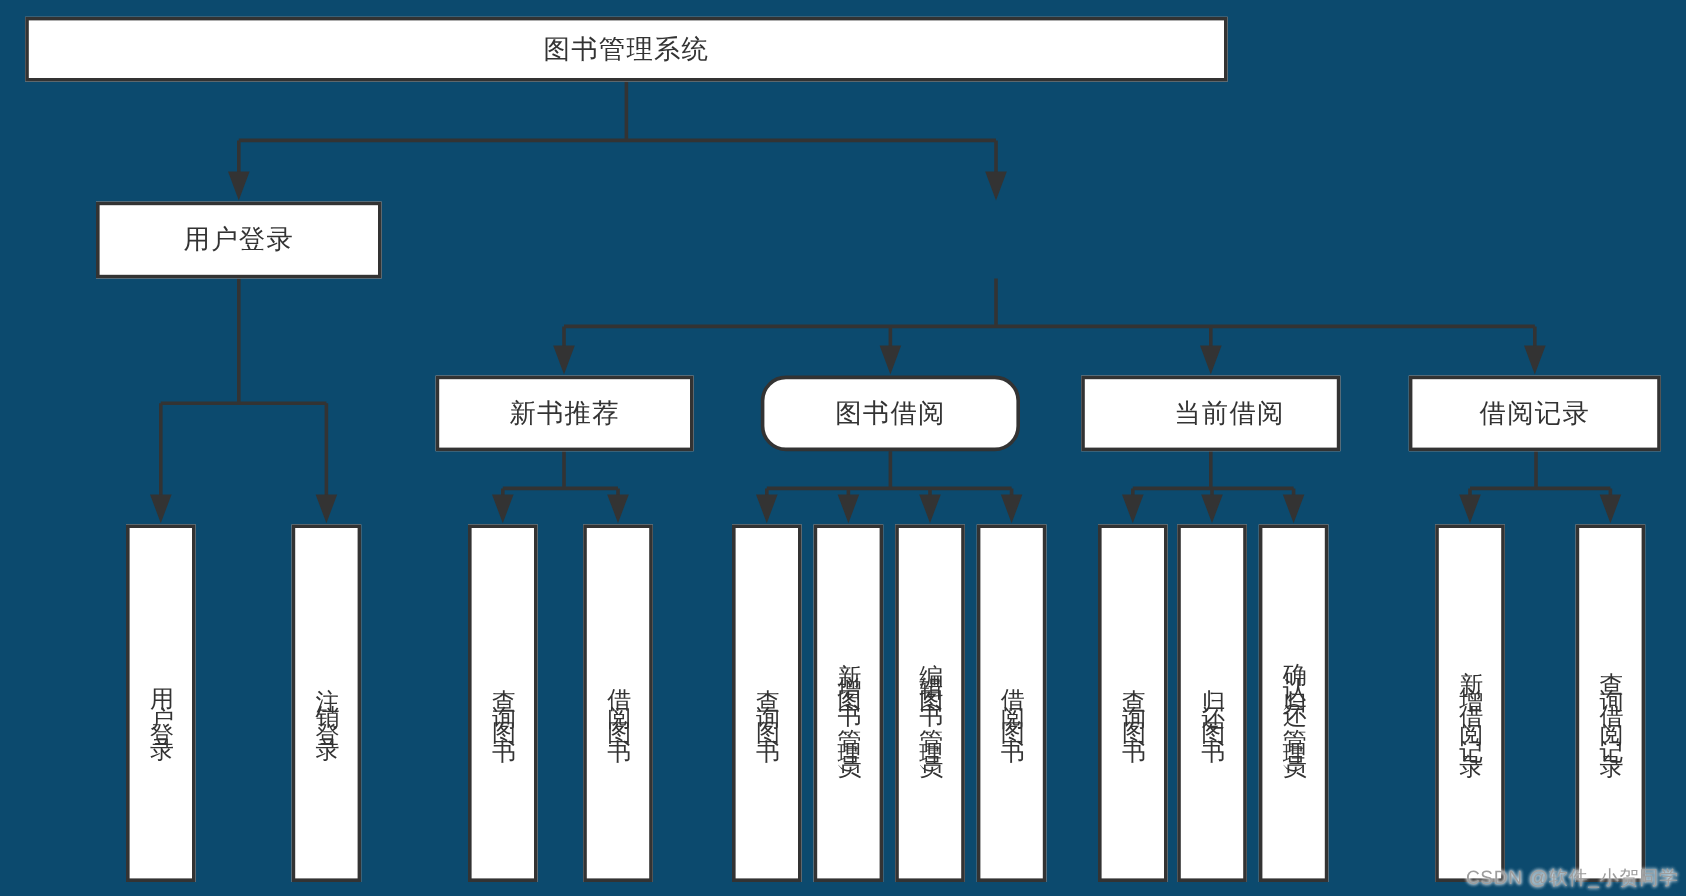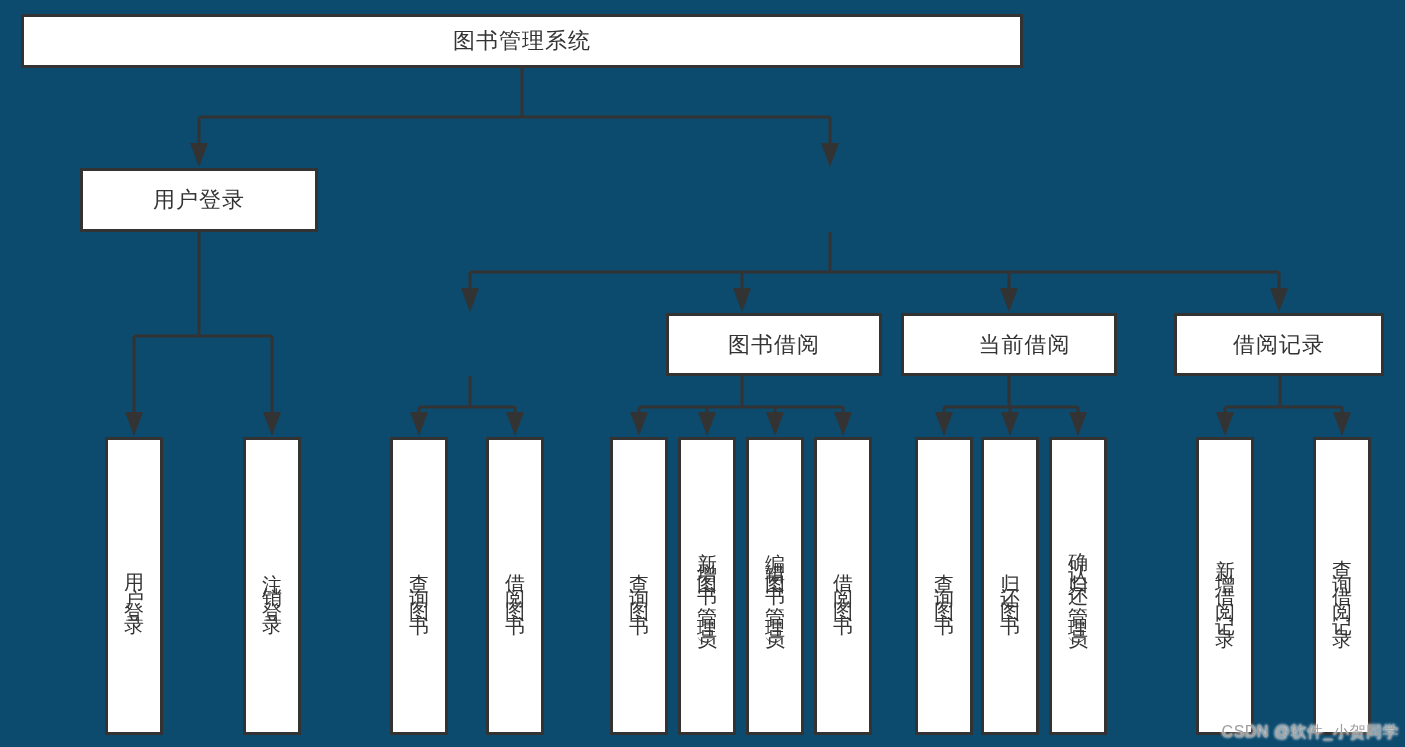--- a/index.html
+++ b/index.html
@@ -73,21 +73,24 @@
   </svg>
 
   <div class="node h-node" style="left:21px;top:14px;width:1002px;height:54px;">
     <span>图书管理系统</span>
   </div>
 
   <div class="node h-node" style="left:80px;top:168px;width:238px;height:64px;">
     <span>用户登录</span>
   </div>
 
-  <div class="node h-node" style="left:666px;top:313px;width:216px;height:63px;">
+  <div class="node h-node" style="left:363px;top:313px;width:215px;height:63px;">
+    <span>新书推荐</span>
+  </div>
+  <div class="node h-node" style="left:634px;top:313px;width:216px;height:63px;border-radius:21px;">
     <span>图书借阅</span>
   </div>
   <div class="node h-node" style="left:901px;top:313px;width:216px;height:63px;padding-left:31px;">
     <span>当前借阅</span>
   </div>
   <div class="node h-node" style="left:1174px;top:313px;width:210px;height:63px;">
     <span>借阅记录</span>
   </div>
 
   <div class="node v-node" style="left:105px;top:437px;width:58px;height:298px;">

